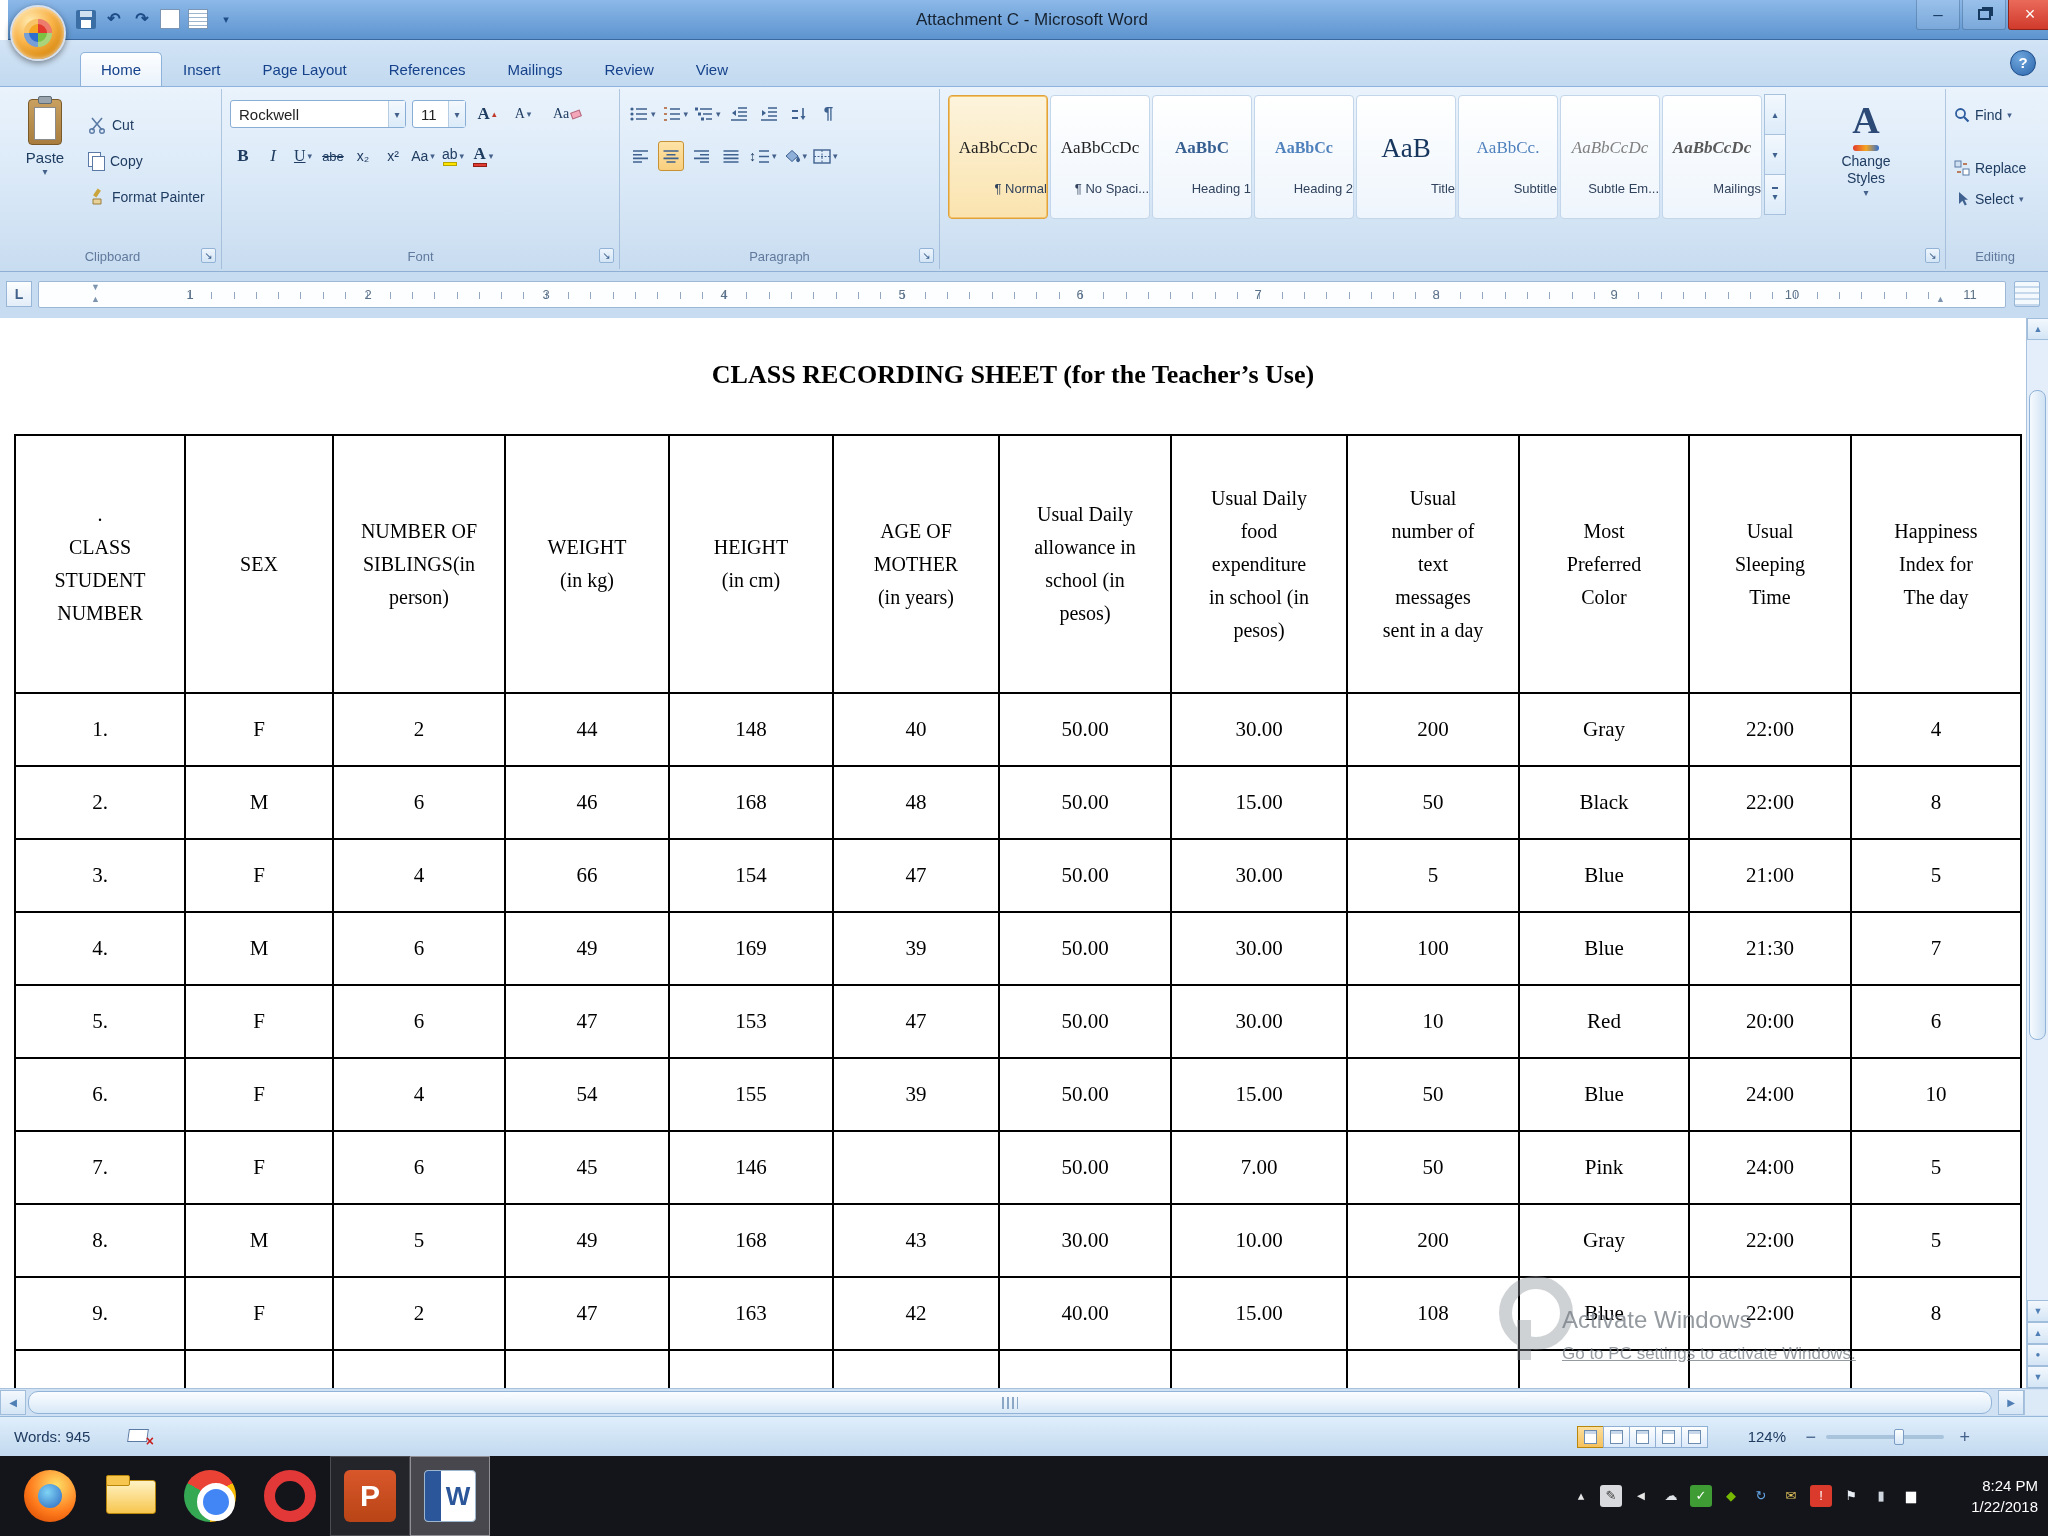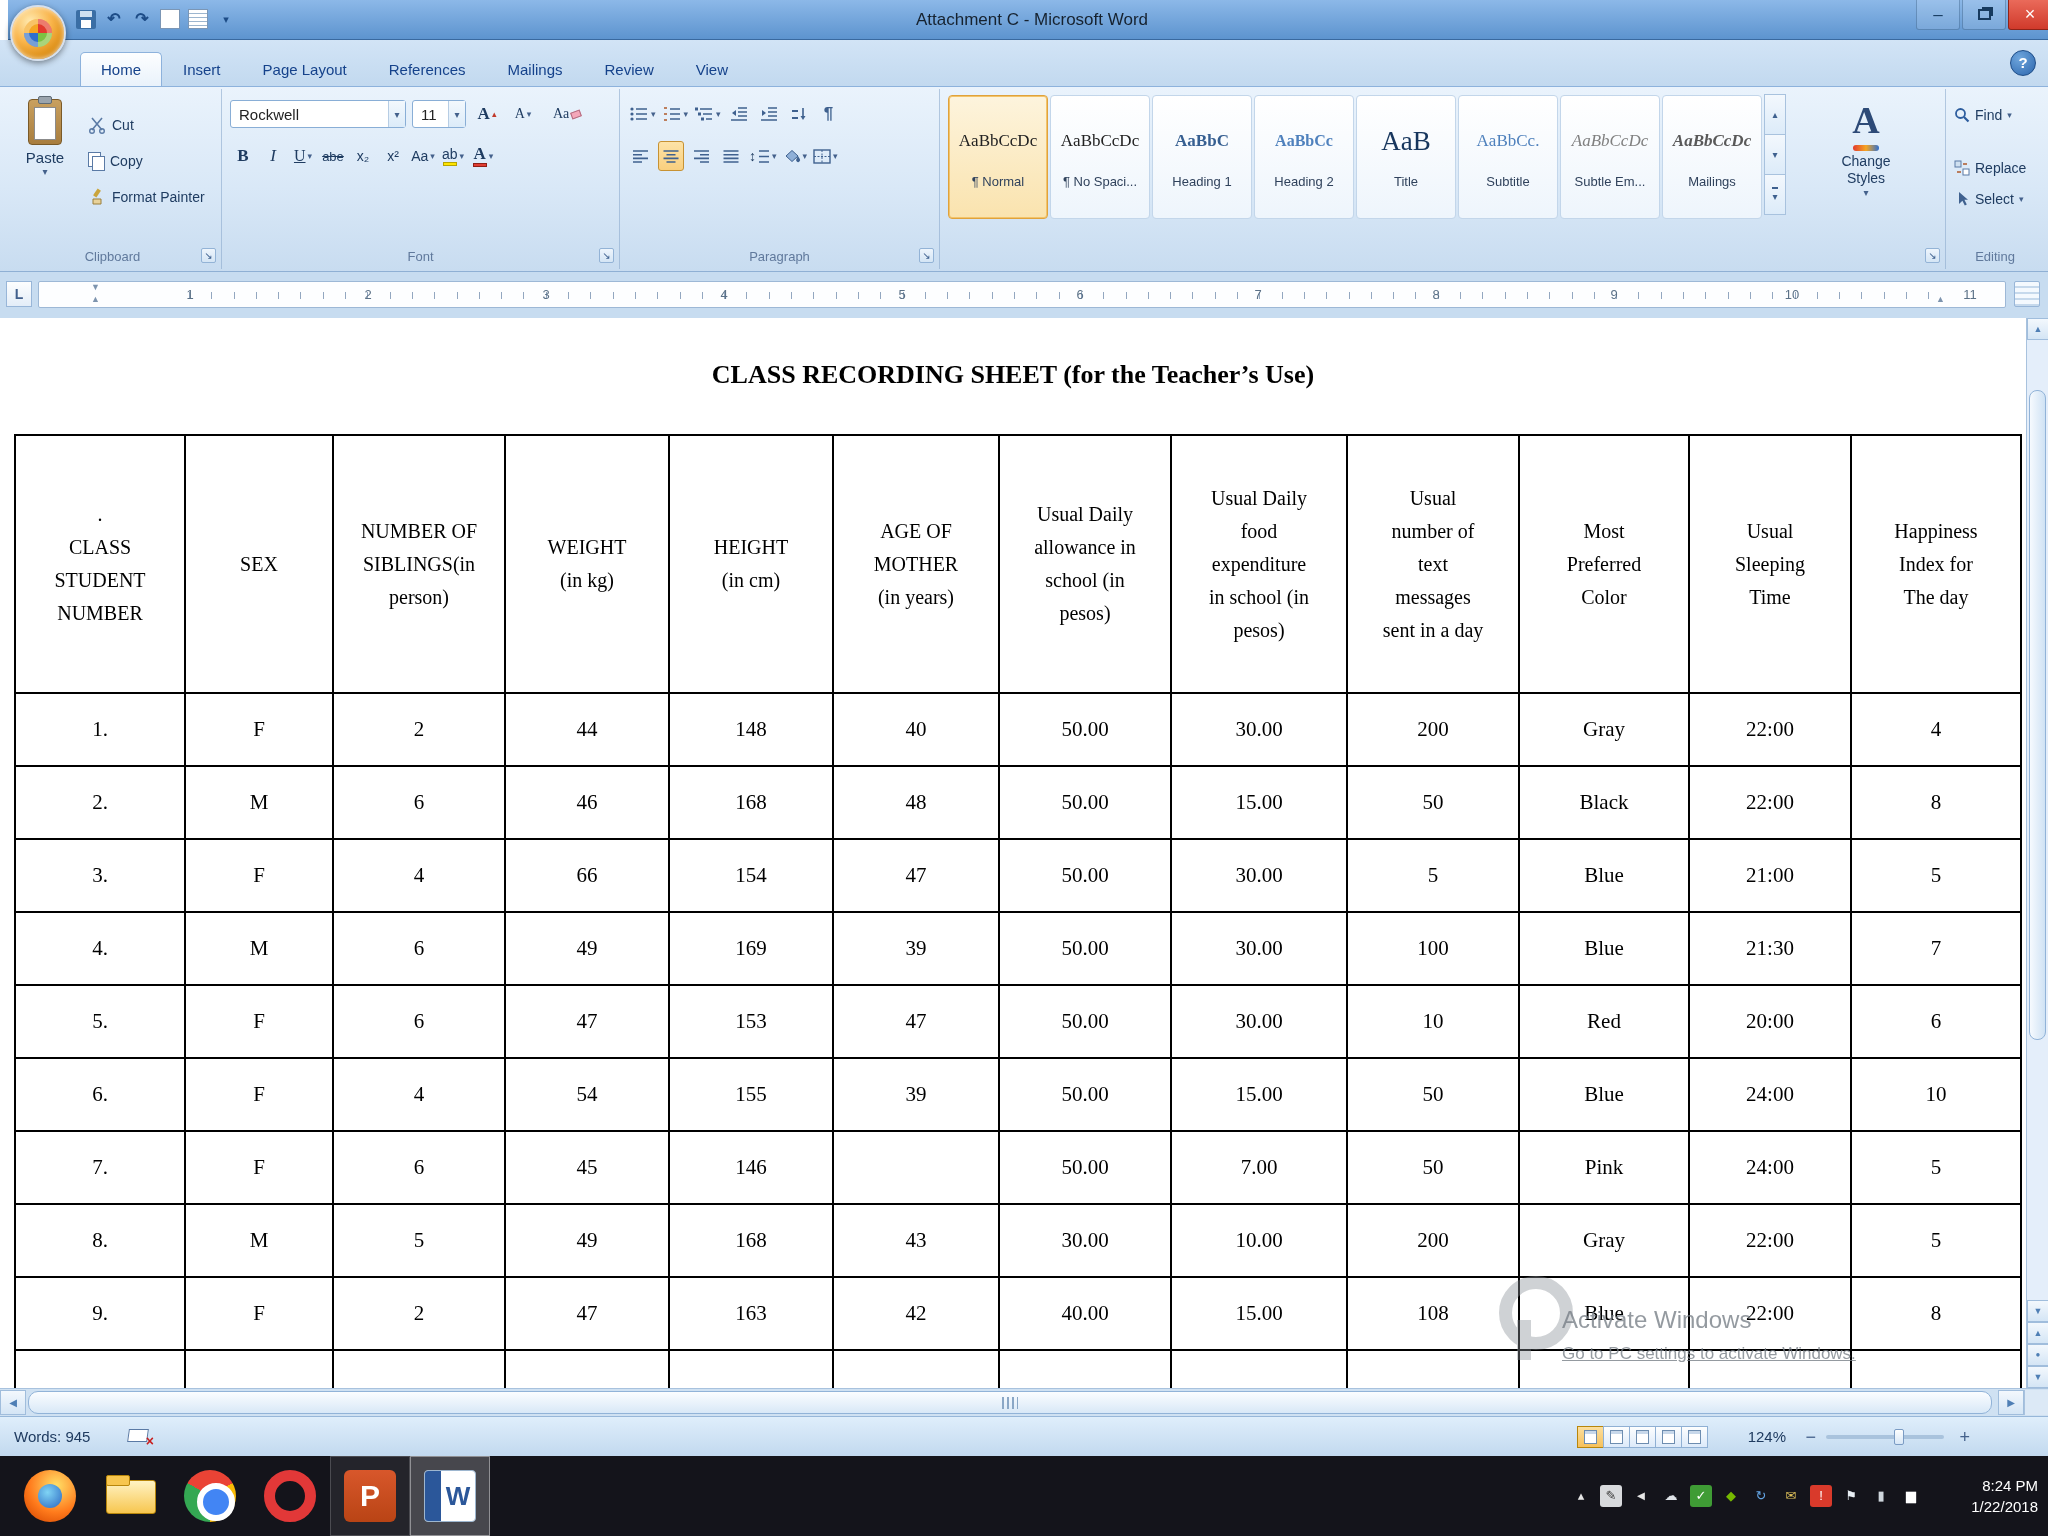--- a/index.html
+++ b/index.html
@@ -78,21 +78,21 @@
   .t-underline{text-decoration:underline;font-size:16px}
   .t-strike{text-decoration:line-through;font-size:13px}
   .t-small{font-size:14px}
 
   .para-row1{left:8px;top:10px}
   .para-row2{left:8px;top:52px}
   .svg-icon{display:block}
   .pilcrow-btn{font-size:17px;color:#3f618f;font-weight:bold}
 
   .styles-gallery{position:absolute;left:8px;top:6px;display:flex;gap:2px}
-  .style-chip{width:100px;height:124px;border:1px solid #c3d6ea;border-radius:4px;background:linear-gradient(#ffffff,#eef5fc);text-align:center;padding-top:22px}
+  .style-chip{width:100px;height:124px;border:1px solid #c3d6ea;border-radius:4px;background:linear-gradient(#ffffff,#eef5fc);text-align:right;padding-top:29px}
   .style-chip.selected{border-color:#e0a23c;background:linear-gradient(#fdf4dd,#fae3ae);box-shadow:inset 0 0 0 1px #f3c46a}
   .style-preview{font-family:"Liberation Serif",serif;font-size:17px;color:#222;height:46px;display:flex;align-items:center;justify-content:center}
   .style-name{font-size:13px;color:#30425c;margin-top:10px;white-space:nowrap;overflow:hidden}
   .chip-h1 .style-preview{color:#365f91;font-weight:bold}
   .chip-h2 .style-preview{color:#4f81bd;font-weight:bold;font-size:16px}
   .chip-title .style-preview{color:#17365d;font-size:27px}
   .chip-subtitle .style-preview{color:#4f81bd;}
   .chip-subtle .style-preview{color:#808080;font-style:italic}
   .chip-emphasis .style-preview{color:#595959;font-style:italic;font-weight:600}
   .gallery-arrows{position:absolute;left:824px;top:6px;width:22px}

